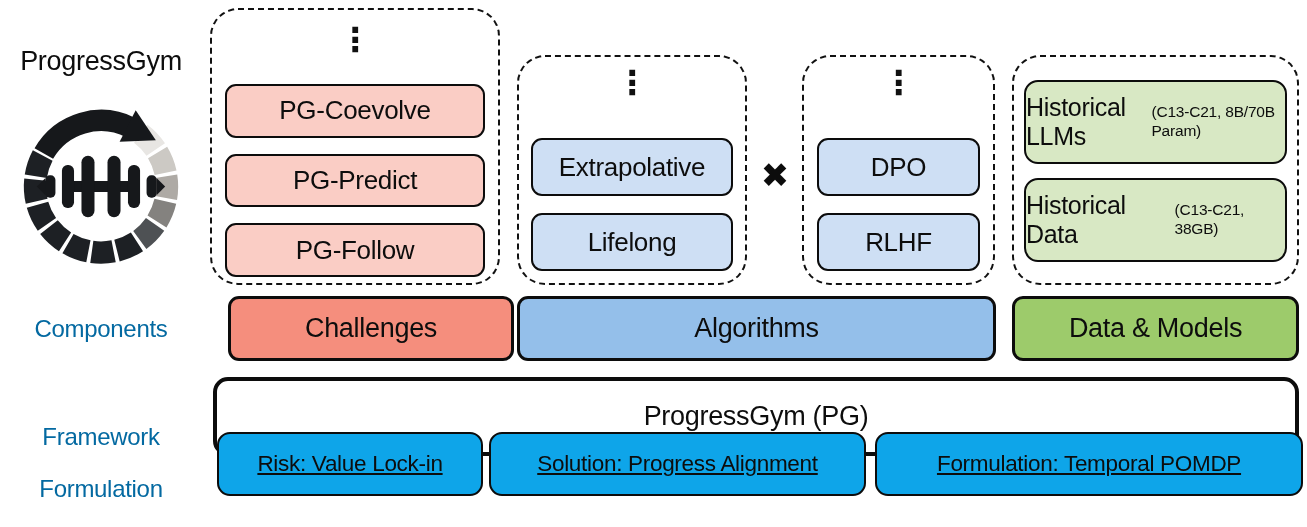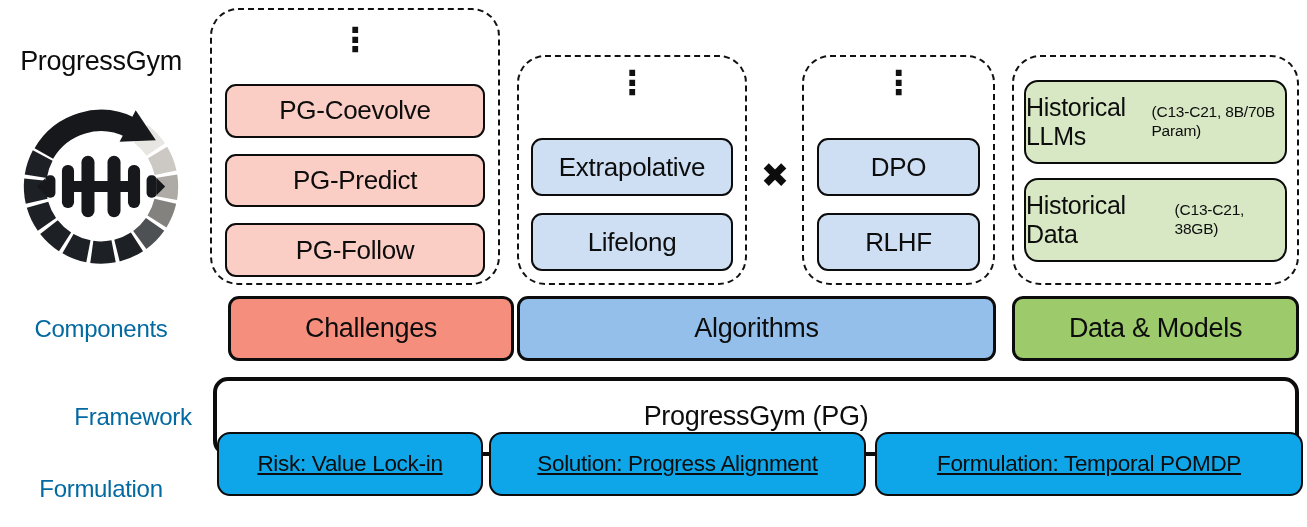--- a/index.html
+++ b/index.html
@@ -88,21 +88,21 @@
     position: absolute; top: 432px; height: 64px; box-sizing: border-box;
     border: 2.5px solid #0c0c0c; border-radius: 13px; background: #0ea5e9;
     display: flex; align-items: center; justify-content: center;
     font-size: 22.5px; letter-spacing: -0.3px; text-decoration: underline;
   }
   .f-risk        { left: 217px; width: 266px; }
   .f-solution    { left: 489px; width: 377px; }
   .f-formulation { left: 875px; width: 428px; }
 
   .lbl-components  { top: 296px; height: 65px; }
-  .lbl-framework   { top: 377px; height: 79px; padding-left: 32px; }
+  .lbl-framework   { top: 397px; height: 79px; }
   .lbl-foundations { top: 457px; height: 64px; }
 </style>
 </head>
 <body>
 
 <div class="canvas">
 
   <div class="brand">ProgressGym</div>
 
   <svg class="logo" viewBox="0 0 200 210" xmlns="http://www.w3.org/2000/svg" aria-hidden="true">

